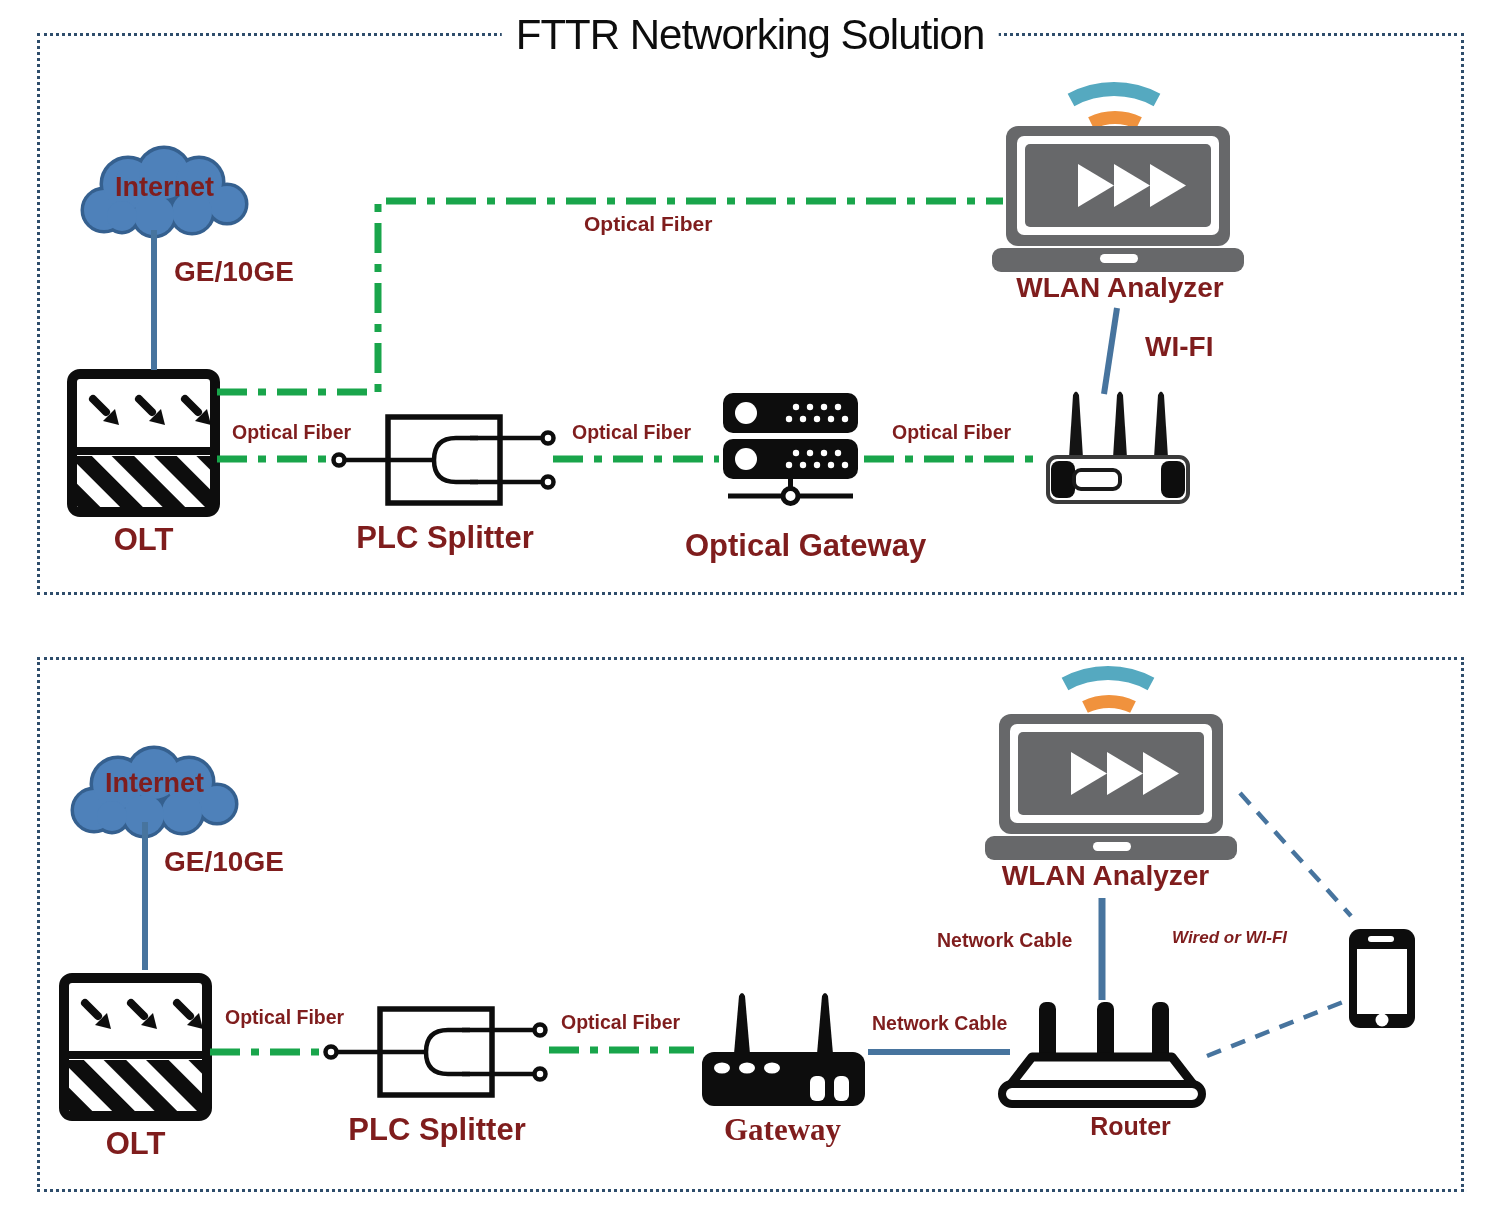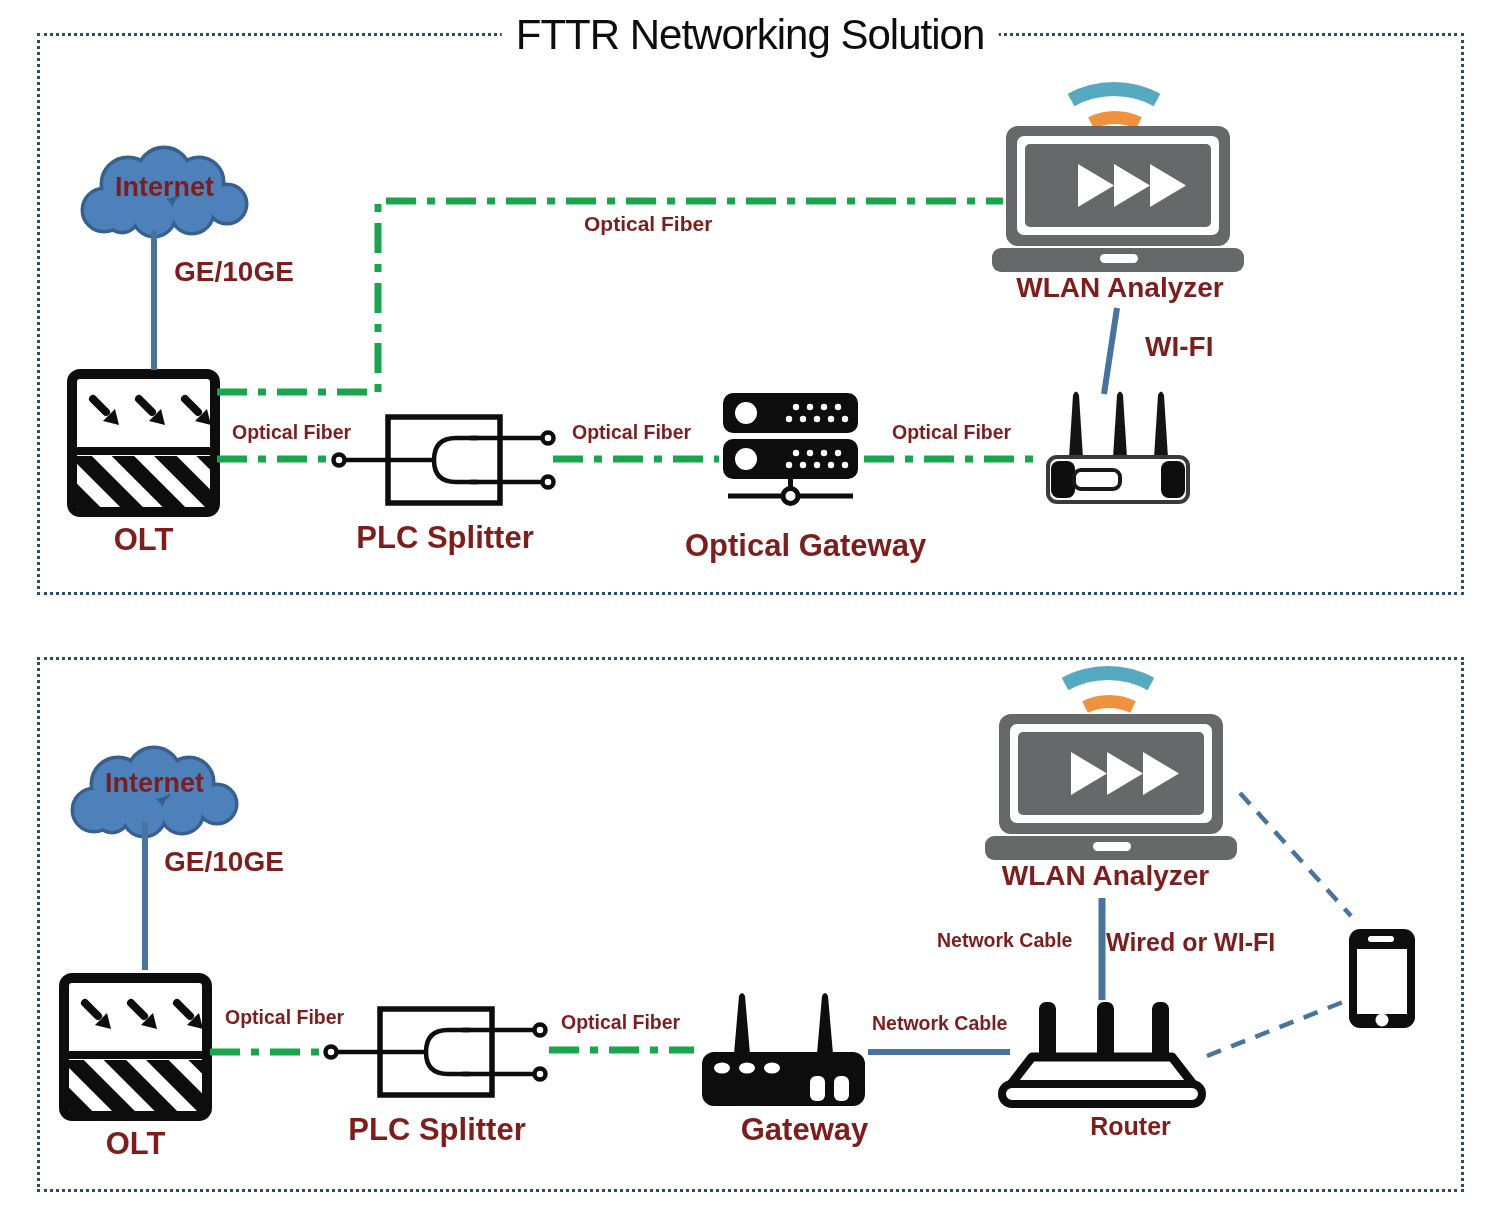--- a/index.html
+++ b/index.html
@@ -194,21 +194,21 @@
     <path d="M120,92 L125,34 Q128,28 131,34 L136,92 Z" class="blk"></path>
     <rect x="5" y="90" width="163" height="54" rx="12" class="blk"></rect>
     <g class="wht">
       <ellipse cx="25" cy="106" rx="8" ry="5.5"></ellipse>
       <ellipse cx="50" cy="106" rx="8" ry="5.5"></ellipse>
       <ellipse cx="75" cy="106" rx="8" ry="5.5"></ellipse>
       <rect x="113" y="114" width="15" height="25" rx="6"></rect>
       <rect x="137" y="114" width="15" height="25" rx="6"></rect>
     </g>
   </svg>
-  <div class="lb ctr" style="left:717px;top:1112px;width:175px;font-size:31px;">Gateway</div>
+  <div class="lb ctr" style="left:695px;top:1112px;width:175px;font-size:31px;font-family:Liberation Serif, serif;">Gateway</div>
 
   <svg class="dev" style="left:1000px;top:1000px" width="205" height="110" viewBox="0 0 205 110">
     <g class="blk">
       <rect x="39" y="2" width="17" height="60" rx="7"></rect>
       <rect x="97" y="2" width="17" height="60" rx="7"></rect>
       <rect x="152" y="2" width="17" height="60" rx="7"></rect>
     </g>
     <path d="M32,57 L172,57 L196,88 L8,88 Z" fill="#fff" stroke="#0d0d0d" stroke-width="9" stroke-linejoin="round"></path>
     <rect x="2" y="84" width="200" height="20" rx="10" fill="#fff" stroke="#0d0d0d" stroke-width="8"></rect>
   </svg>
@@ -227,21 +227,21 @@
     <rect x="9" y="21" width="50" height="65" class="wht"></rect>
     <rect x="20" y="8" width="26" height="6" rx="3" class="wht"></rect>
     <circle cx="34" cy="92" r="6.5" class="wht"></circle>
   </svg>
 
   <div class="lb" style="left:164px;top:846px;font-size:28px;">GE/10GE</div>
   <div class="lb" style="left:225px;top:1006px;font-size:19.5px;">Optical Fiber</div>
   <div class="lb" style="left:561px;top:1011px;font-size:19.5px;">Optical Fiber</div>
   <div class="lb" style="left:872px;top:1012px;font-size:19.5px;">Network Cable</div>
   <div class="lb" style="left:937px;top:929px;font-size:19.5px;">Network Cable</div>
-  <div class="lb" style="left:1106px;top:928px;font-size:25px;">Wired or WI-FI</div>
+  <div class="lb" style="left:1172px;top:928px;font-size:17px;font-style:italic;">Wired or WI-FI</div>
 
   <svg id="wires" width="1500" height="1223" viewBox="0 0 1500 1223">
 
     <line class="cable" x1="154" y1="230" x2="154" y2="370"></line>
     <polyline class="fiber" points="217,392 378,392 378,201 1003,201"></polyline>
     <line class="fiber" x1="217" y1="459" x2="332" y2="459"></line>
     <line class="fiber" x1="553" y1="459" x2="719" y2="459"></line>
     <line class="fiber" x1="864" y1="459" x2="1042" y2="459"></line>
     <line class="cable" x1="1117" y1="308" x2="1104" y2="394"></line>
 

